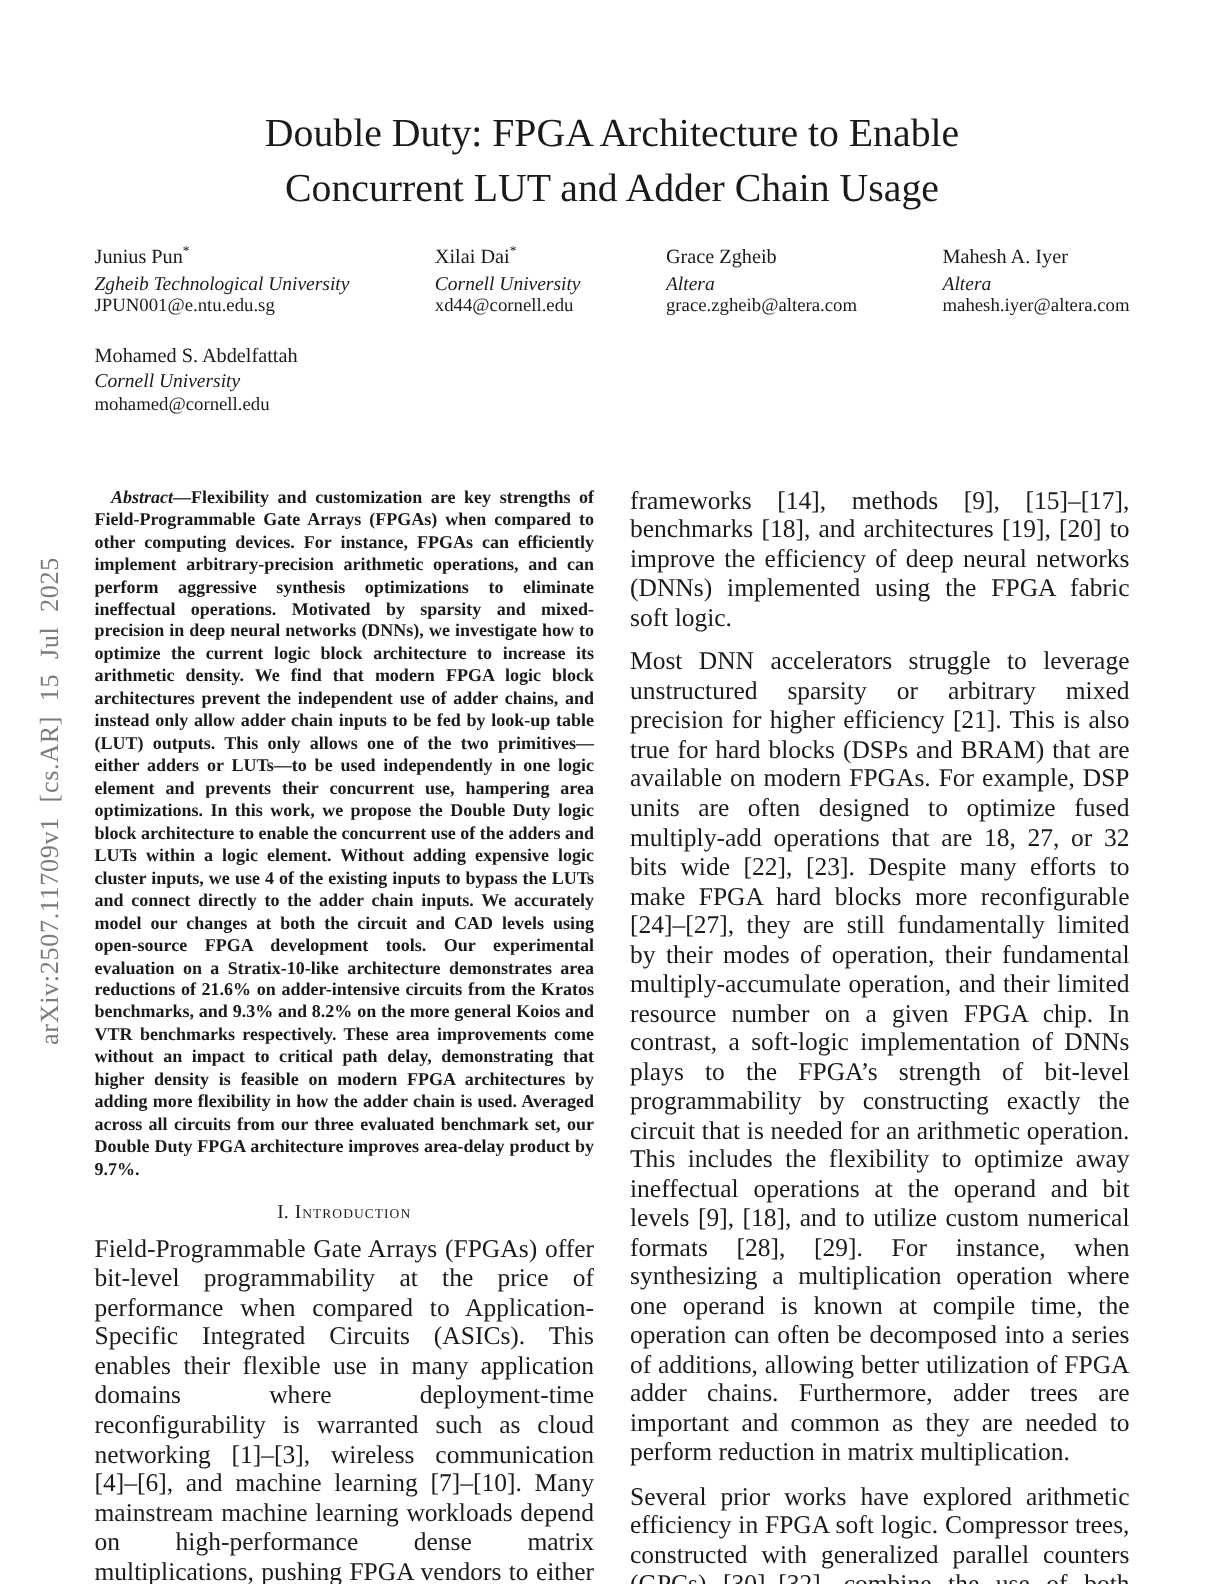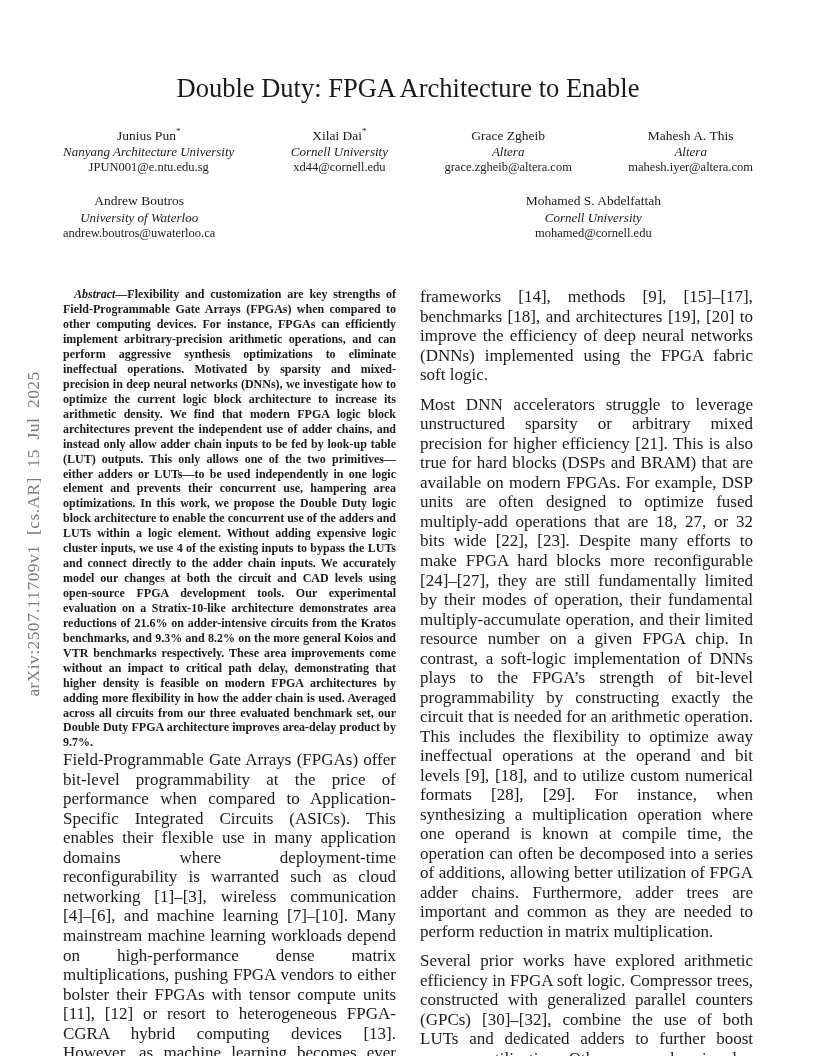--- a/index.html
+++ b/index.html
@@ -35,21 +35,21 @@
     font-weight: normal;
     font-size: 26.5px;
     line-height: 1.38;
     margin-top: 14px;
   }
 
   
   .authors-row { display: flex; margin-top: 19px; }
   .authors-row.row-1 { justify-content: space-between; }
   .authors-row.row-2 { justify-content: space-between; padding-right: 92px; margin-top: 16px; }
-  .author { text-align: center; }
+  .author { }
   .author-name { font-size: 13.5px; line-height: 1.25; }
   .author-name sup { font-size: 9px; }
   .author-affil { font-style: italic; font-size: 13px; line-height: 1.22; }
   .author-email { font-size: 12.5px; line-height: 1.25; }
 
   
   .columns { display: flex; gap: 24px; margin-top: 46px; }
   .col { width: 333px; text-align: justify; }
 
   .abstract {
@@ -90,63 +90,60 @@
 <body>
 
 <div class="page">
 
   <div class="watermark">arXiv:2507.11709v1 [cs.AR] 15 Jul 2025</div>
 
   <div class="content">
 
     <h1 class="title">
       <span style="display:block">Double Duty: FPGA Architecture to Enable</span>
+      <span style="display:block">Concurrent LUT and Adder Chain Usage</span>
     </h1>
 
     <div class="authors-row row-1">
       <div class="author">
         <div class="author-name"><span>Junius Pun</span><sup>*</sup></div>
-        <div class="author-affil">Nanyang Architecture University</div>
+        <div class="author-affil">Zgheib Technological University</div>
         <div class="author-email">JPUN001@e.ntu.edu.sg</div>
       </div>
       <div class="author">
         <div class="author-name"><span>Xilai Dai</span><sup>*</sup></div>
         <div class="author-affil">Cornell University</div>
         <div class="author-email">xd44@cornell.edu</div>
       </div>
       <div class="author">
         <div class="author-name"><span>Grace Zgheib</span><sup></sup></div>
         <div class="author-affil">Altera</div>
         <div class="author-email">grace.zgheib@altera.com</div>
       </div>
       <div class="author">
-        <div class="author-name"><span>Mahesh A. This</span><sup></sup></div>
+        <div class="author-name"><span>Mahesh A. Iyer</span><sup></sup></div>
         <div class="author-affil">Altera</div>
         <div class="author-email">mahesh.iyer@altera.com</div>
       </div>
     </div>
 
     <div class="authors-row row-2">
-      <div class="author">
-        <div class="author-name"><span>Andrew Boutros</span><sup></sup></div>
-        <div class="author-affil">University of Waterloo</div>
-        <div class="author-email">andrew.boutros@uwaterloo.ca</div>
-      </div>
       <div class="author">
         <div class="author-name"><span>Mohamed S. Abdelfattah</span><sup></sup></div>
         <div class="author-affil">Cornell University</div>
         <div class="author-email">mohamed@cornell.edu</div>
       </div>
     </div>
 
     <div class="columns">
 
       <div class="col">
         <p class="abstract"><span class="abs-label">Abstract</span><span>—</span><span>Flexibility and customization are key strengths of Field-Programmable Gate Arrays (FPGAs) when compared to other computing devices. For instance, FPGAs can efficiently implement arbitrary-precision arithmetic operations, and can perform aggressive synthesis optimizations to eliminate ineffectual operations. Motivated by sparsity and mixed-precision in deep neural networks (DNNs), we investigate how to optimize the current logic block architecture to increase its arithmetic density. We find that modern FPGA logic block architectures prevent the independent use of adder chains, and instead only allow adder chain inputs to be fed by look-up table (LUT) outputs. This only allows one of the two primitives—either adders or LUTs—to be used independently in one logic element and prevents their concurrent use, hampering area optimizations. In this work, we propose the Double Duty logic block architecture to enable the concurrent use of the adders and LUTs within a logic element. Without adding expensive logic cluster inputs, we use 4 of the existing inputs to bypass the LUTs and connect directly to the adder chain inputs. We accurately model our changes at both the circuit and CAD levels using open-source FPGA development tools. Our experimental evaluation on a Stratix-10-like architecture demonstrates area reductions of 21.6% on adder-intensive circuits from the Kratos benchmarks, and 9.3% and 8.2% on the more general Koios and VTR benchmarks respectively. These area improvements come without an impact to critical path delay, demonstrating that higher density is feasible on modern FPGA architectures by adding more flexibility in how the adder chain is used. Averaged across all circuits from our three evaluated benchmark set, our Double Duty FPGA architecture improves area-delay product by 9.7%.</span></p>
 
+        <h2 class="section-heading"><span class="sec-num">I.</span><span class="sc">Introduction</span></h2>
 
         <p class="body">Field-Programmable Gate Arrays (FPGAs) offer bit-level programmability at the price of performance when compared to Application-Specific Integrated Circuits (ASICs). This enables their flexible use in many application domains where deployment-time reconfigurability is warranted such as cloud networking [1]–[3], wireless communication [4]–[6], and machine learning [7]–[10]. Many mainstream machine learning workloads depend on high-performance dense matrix multiplications, pushing FPGA vendors to either bolster their FPGAs with tensor compute units [11], [12] or resort to heterogeneous FPGA-CGRA hybrid computing devices [13]. However, as machine learning becomes ever more prevalent, it is finding its way into a broad variety of applications that can take advantage of the flexibility of the FPGAs’ soft logic. This is highlighted by the plethora of works to create new</p>
 
         <div class="footnote"><span>*</span> <span>These authors contributed equally to this work.</span></div>
       </div>
 
       <div class="col">
         <p class="body">frameworks [14], methods [9], [15]–[17], benchmarks [18], and architectures [19], [20] to improve the efficiency of deep neural networks (DNNs) implemented using the FPGA fabric soft logic.</p>
         <p class="body">Most DNN accelerators struggle to leverage unstructured sparsity or arbitrary mixed precision for higher efficiency [21]. This is also true for hard blocks (DSPs and BRAM) that are available on modern FPGAs. For example, DSP units are often designed to optimize fused multiply-add operations that are 18, 27, or 32 bits wide [22], [23]. Despite many efforts to make FPGA hard blocks more reconfigurable [24]–[27], they are still fundamentally limited by their modes of operation, their fundamental multiply-accumulate operation, and their limited resource number on a given FPGA chip. In contrast, a soft-logic implementation of DNNs plays to the FPGA’s strength of bit-level programmability by constructing exactly the circuit that is needed for an arithmetic operation. This includes the flexibility to optimize away ineffectual operations at the operand and bit levels [9], [18], and to utilize custom numerical formats [28], [29]. For instance, when synthesizing a multiplication operation where one operand is known at compile time, the operation can often be decomposed into a series of additions, allowing better utilization of FPGA adder chains. Furthermore, adder trees are important and common as they are needed to perform reduction in matrix multiplication.</p>
         <p class="body">Several prior works have explored arithmetic efficiency in FPGA soft logic. Compressor trees, constructed with generalized parallel counters (GPCs) [30]–[32], combine the use of both LUTs and dedicated adders to further boost resource utilization. Other approaches involve architectural changes to the logic block, such as packing more adders in one logic element [33] or including explicit XOR gates to improve compressor tree implementation [20]. However, current FPGA architectures present a fundamental limitation: the adder carry chain can only be driven by LUT outputs. Consequently, LUTs and adder chains must implement closely related logic to effectively utilize both resources. If a circuit is dominated by adder chains—as is often the case with matrix multiply reduction operations—the associated LUTs become unnecessarily occupied. Conversely, if LUTs implement unrelated logic functions, the adder chain remains inaccessible despite available inputs</p>

